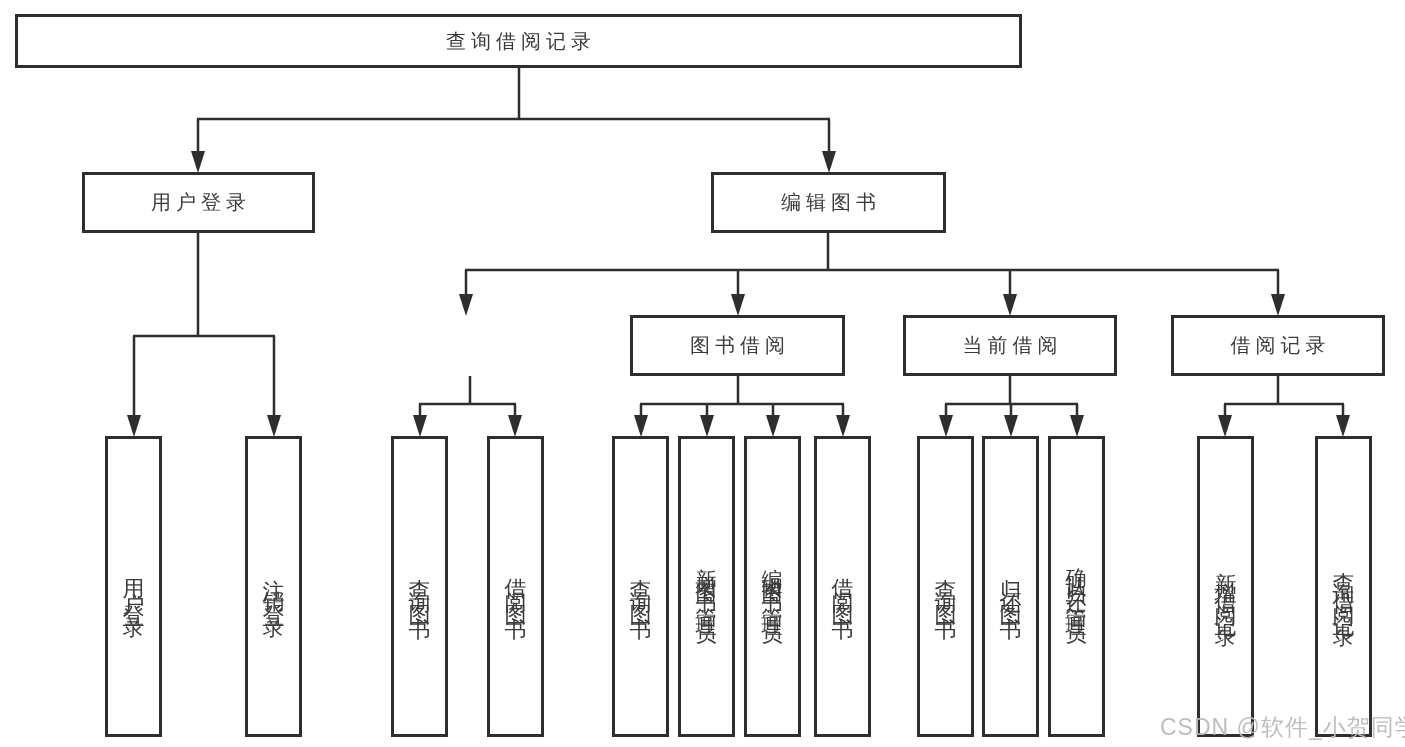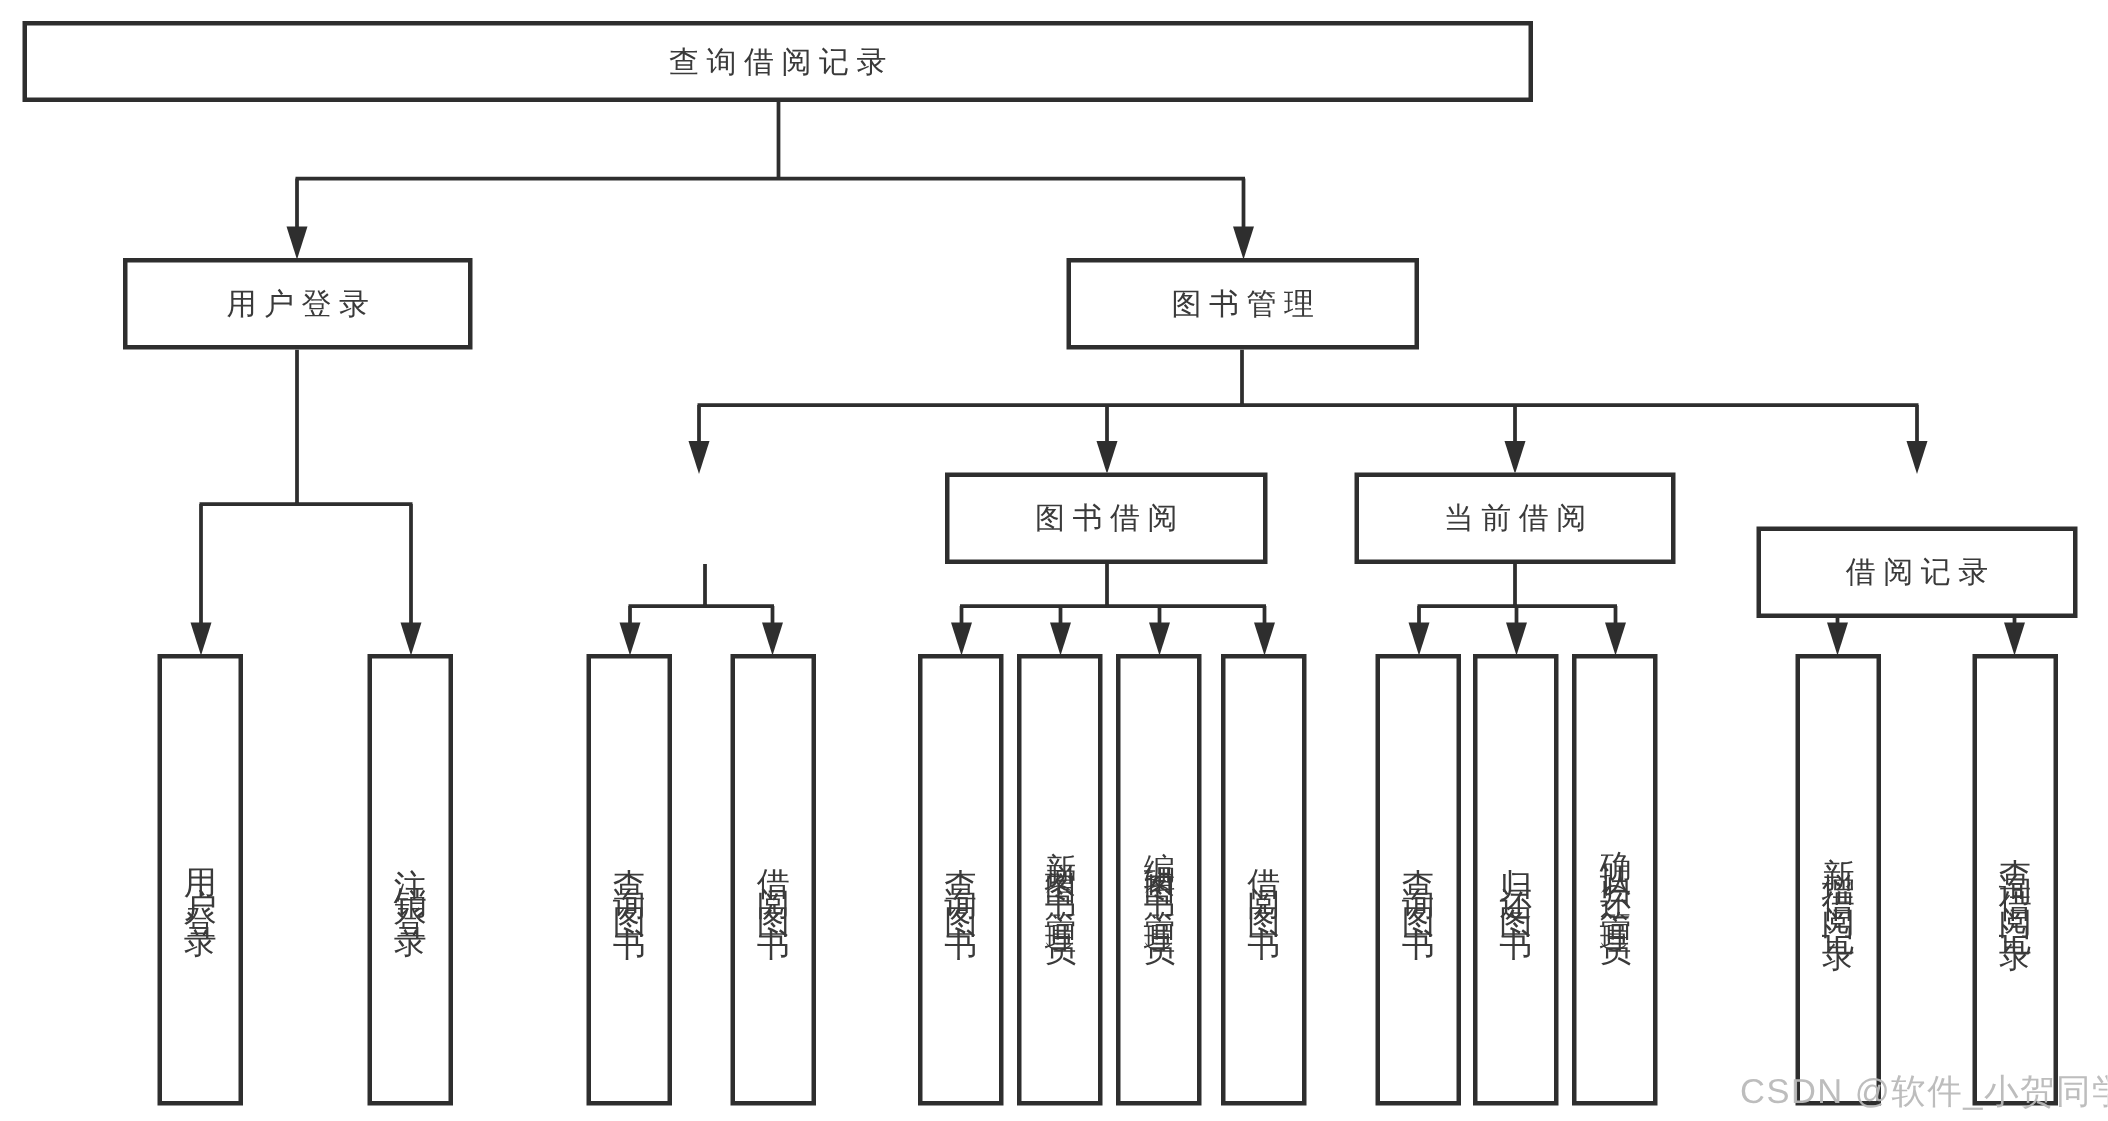--- a/index.html
+++ b/index.html
@@ -27,21 +27,21 @@
     position:absolute;left:1160px;top:712px;z-index:10;
     font-size:23px;color:rgba(185,185,185,0.95);letter-spacing:1px;white-space:nowrap;
   }
   
   #root{left:15px;top:14px;width:1007px;height:54px;}
   #n-user-login{left:82px;top:172px;width:233px;height:61px;}
   #n-book-mgmt{left:711px;top:172px;width:235px;height:61px;}
   #n-new-rec{left:363px;top:315px;width:215px;height:61px;}
   #n-borrow{left:630px;top:315px;width:215px;height:61px;}
   #n-current{left:903px;top:315px;width:214px;height:61px;}
-  #n-records{left:1171px;top:315px;width:214px;height:61px;margin-top:36px;}
+  #n-records{left:1171px;top:315px;width:214px;height:61px;}
   #l-login{left:105px;}
   #l-logout{left:245px;}
   #l-rec-query{left:391px;}
   #l-rec-borrow{left:487px;}
   #l-bb-query{left:612px;}
   #l-bb-add{left:678px;}
   #l-bb-edit{left:744px;}
   #l-bb-borrow{left:814px;}
   #l-cb-query{left:917px;}
   #l-cb-return{left:982px;}
@@ -90,21 +90,21 @@
       <polygon points="1004,415 1018,415 1011,437"></polygon>
       <polygon points="1070,415 1084,415 1077,437"></polygon>
       <polygon points="1218,415 1232,415 1225,437"></polygon>
       <polygon points="1336,415 1350,415 1343,437"></polygon>
     </g>
   </svg>
 
   <div id="root" class="hnode">查询借阅记录</div>
 
   <div id="n-user-login" class="hnode">用户登录</div>
-  <div id="n-book-mgmt" class="hnode">图书管理</div>
+  <div id="n-book-mgmt" class="hnode">编辑图书</div>
 
   <div id="n-current" class="hnode">当前借阅</div>
   <div id="n-borrow" class="hnode">图书借阅</div>
   <div id="n-records" class="hnode">借阅记录</div>
 
   <div id="l-login" class="leaf">用户登录</div>
   <div id="l-logout" class="leaf">注销登录</div>
 
   <div id="l-rec-query" class="leaf">查询图书</div>
   <div id="l-rec-borrow" class="leaf">借阅图书</div>

